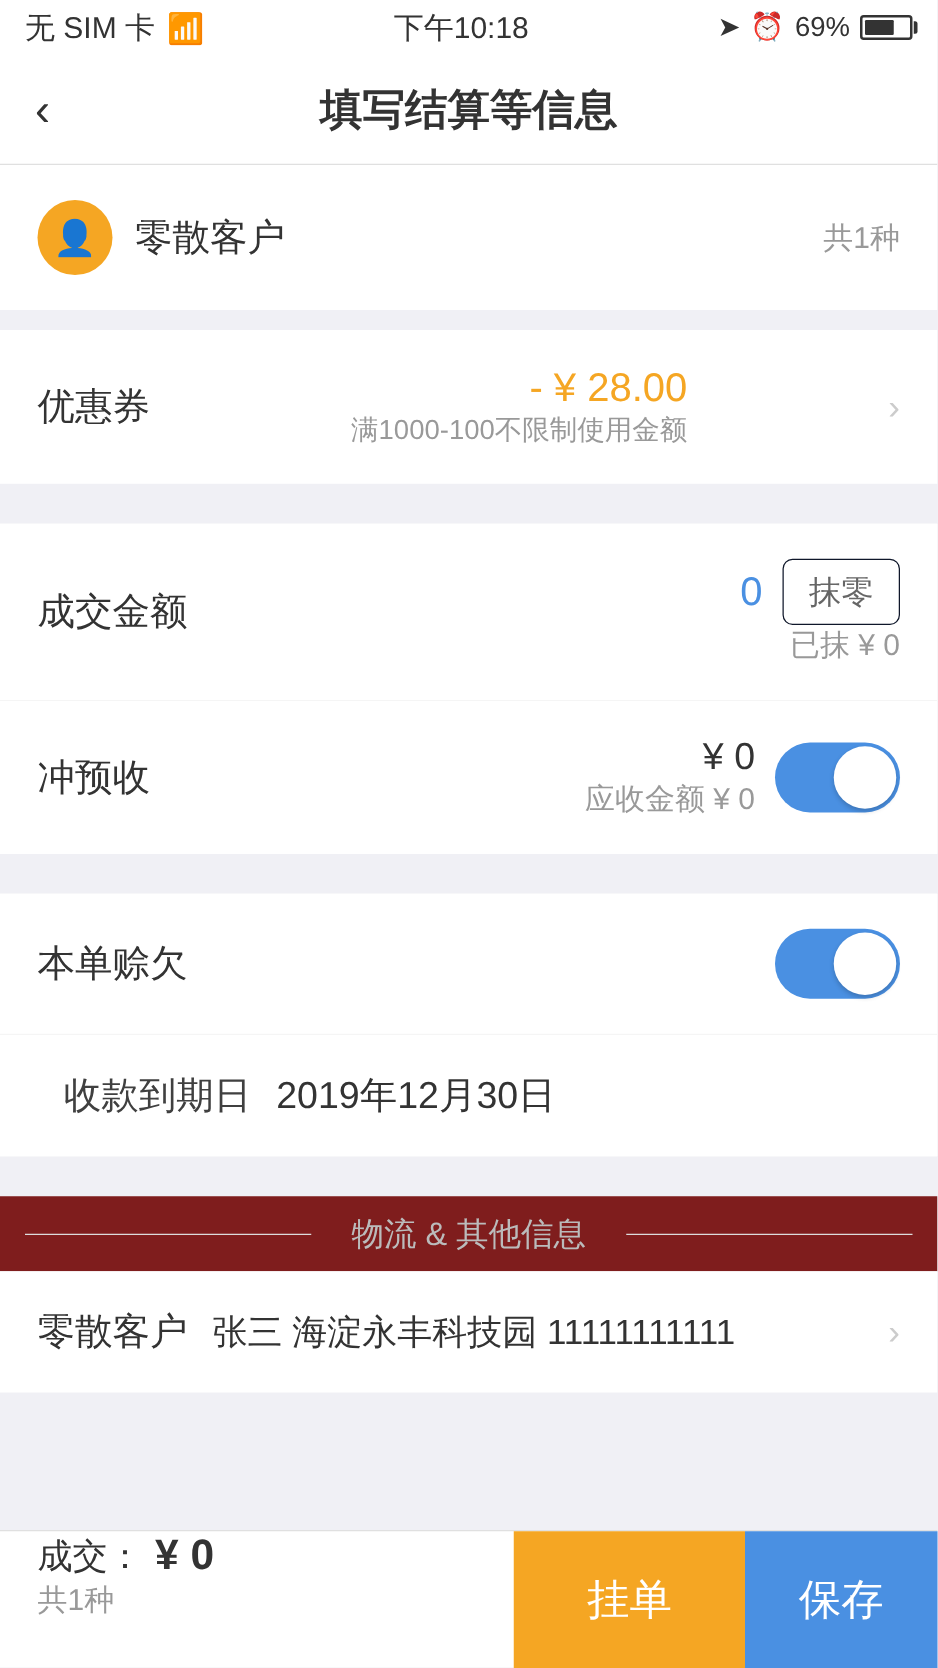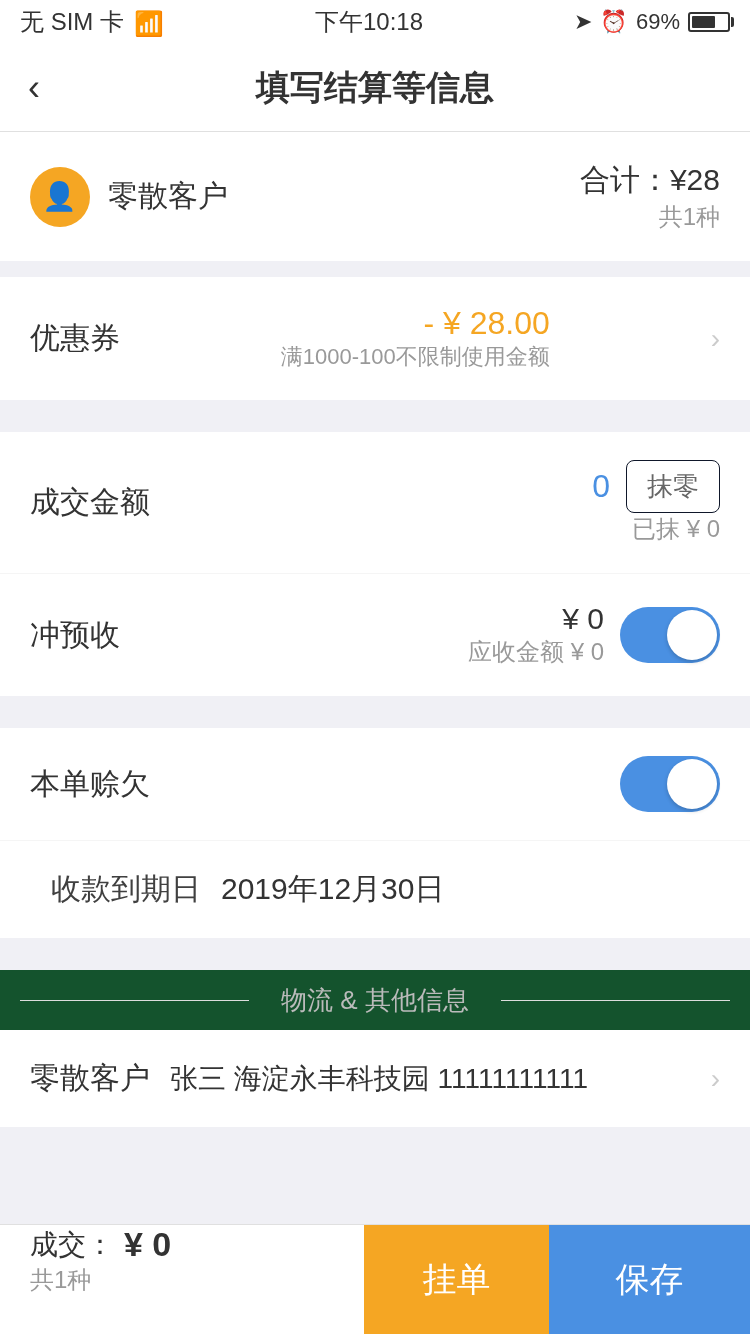--- a/index.html
+++ b/index.html
@@ -225,21 +225,21 @@
       padding: 28px 30px;
       display: flex;
       align-items: center;
       gap: 20px;
     }
     .date-label { font-size: 30px; color: #404040; margin-left: 21px; }
     .date-value { font-size: 30px; color: #333; }
 
     
     .logistics-divider {
-      background: #14532d;
+      background: #7f1d1d;
       height: 60px;
       display: flex;
       align-items: center;
       justify-content: center;
       gap: 12px;
     }
     .logistics-text {
       font-size: 26px;
       color: #bbb;
     }
@@ -307,21 +307,21 @@
       background: #f5a623;
       display: flex;
       align-items: center;
       justify-content: center;
       font-size: 34px;
       color: #fff;
       font-weight: 500;
       cursor: pointer;
     }
     .btn-save {
-      width: 201px;
+      width: 154px;
       height: 110px;
       background: #4a90e2;
       display: flex;
       align-items: center;
       justify-content: center;
       font-size: 34px;
       color: #fff;
       font-weight: 500;
       cursor: pointer;
     }
@@ -354,21 +354,20 @@
 
   <div class="section-white">
     <div class="customer-row">
       <div class="customer-left">
         <div class="avatar">
           <span>👤</span>
         </div>
         <span class="customer-name">零散客户</span>
       </div>
       <div class="customer-right">
-        <div class="total-price">合计：¥28</div>
         <div class="total-count">共1种</div>
       </div>
     </div>
   </div>
 
   <div class="section-white">
     <div class="form-row">
       <span class="row-label">优惠券</span>
       <div class="coupon-right">
         <div class="coupon-discount">- ¥ 28.00</div>

